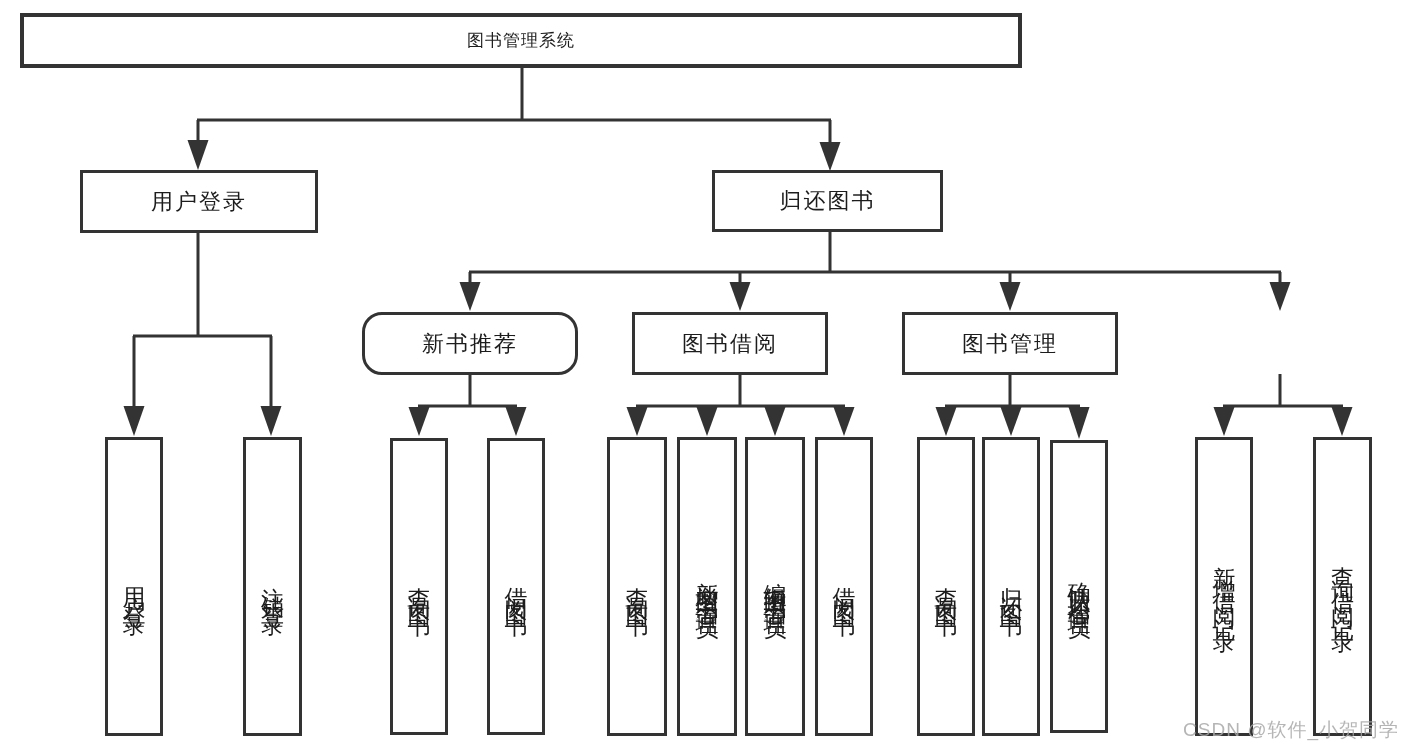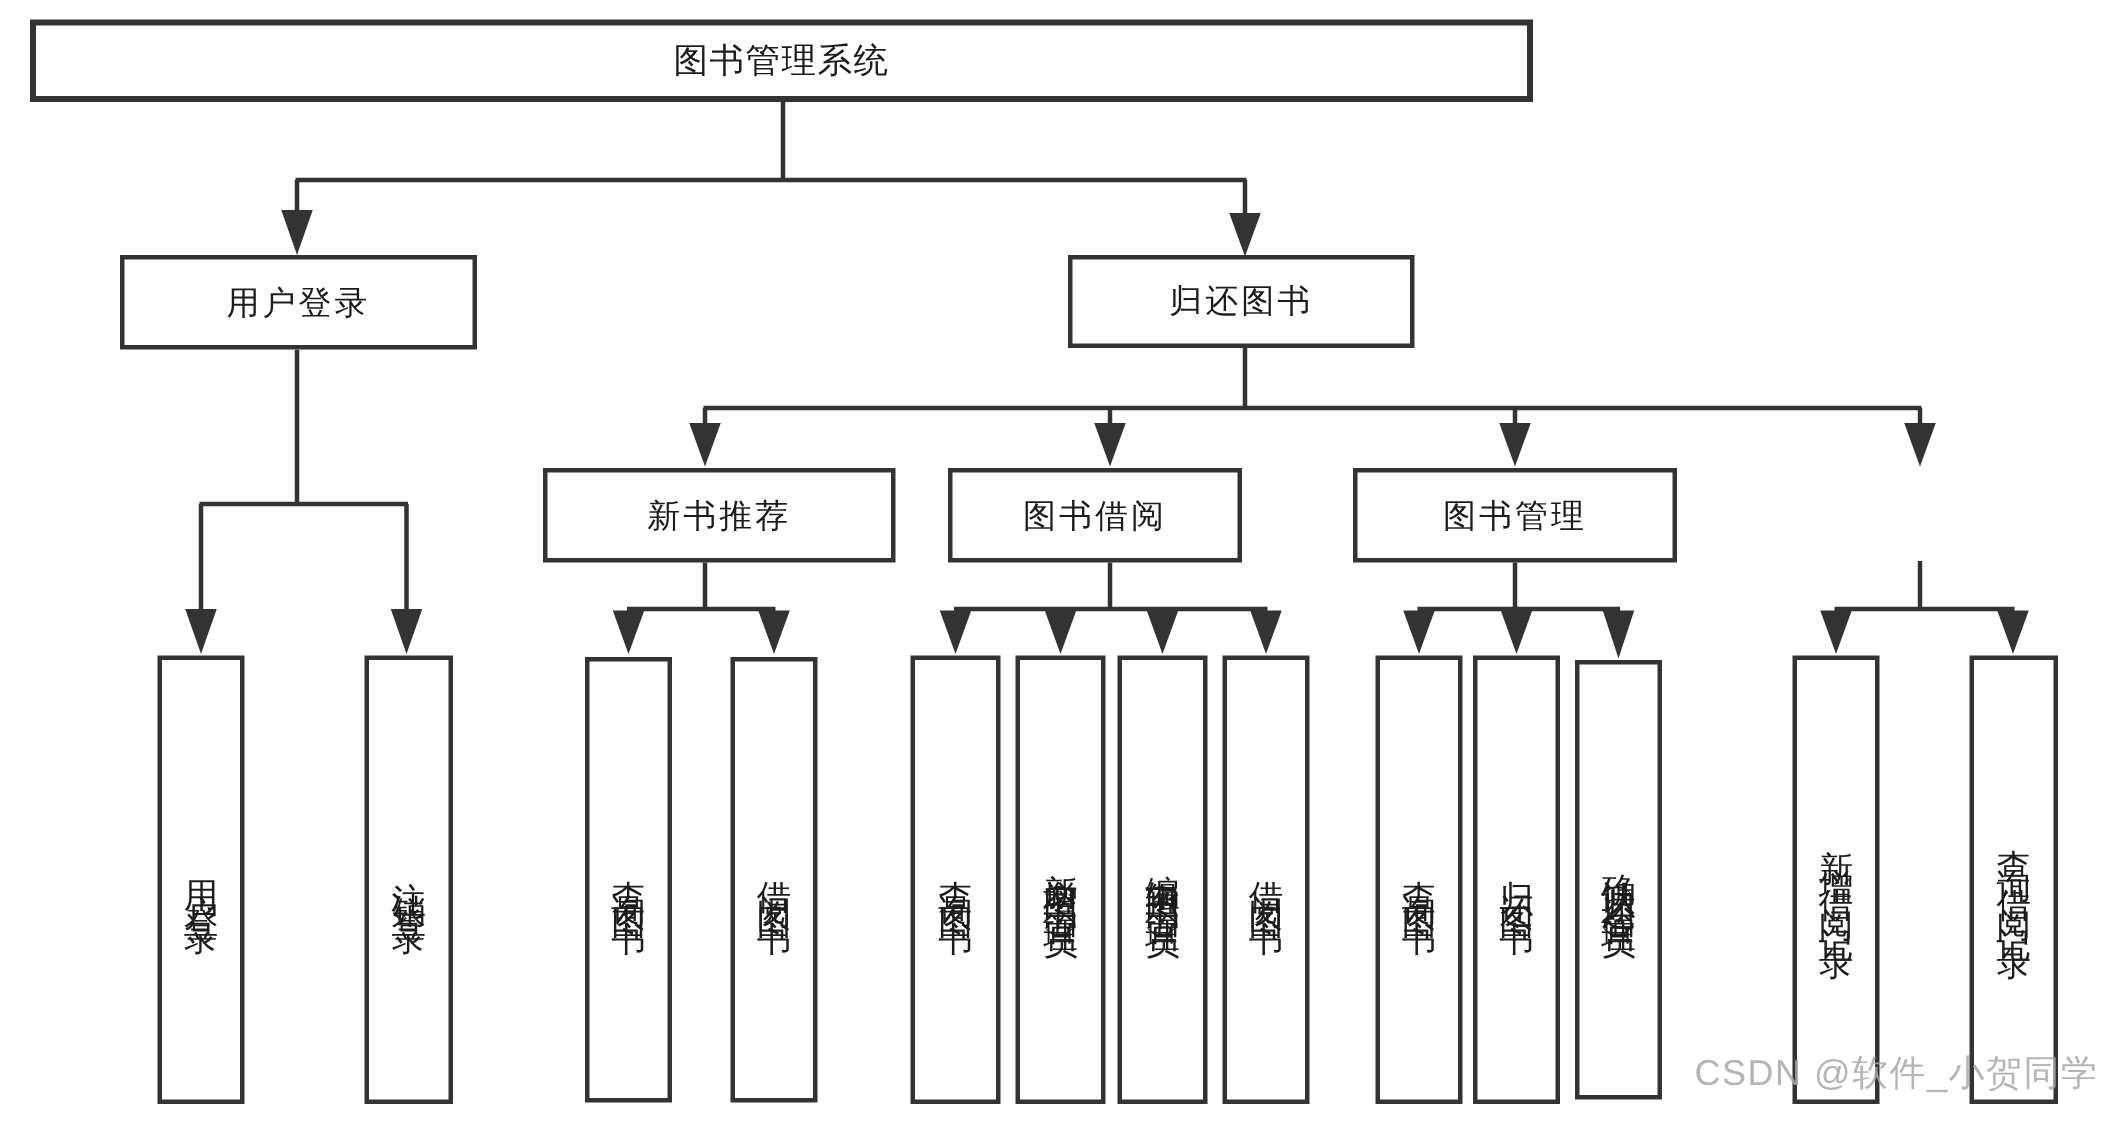--- a/index.html
+++ b/index.html
@@ -13,35 +13,35 @@
   #wires{position:absolute;left:0;top:0;z-index:0;}
   .node{
     position:absolute;
     box-sizing:border-box;
     background:#ffffff;
     border:3px solid #333333;
     display:flex;align-items:center;justify-content:center;
     color:#1c1c1c;
     z-index:1;
   }
-  .root{border-width:4px;font-size:23px;letter-spacing:1px;}
+  .root{border-width:4px;font-size:17px;letter-spacing:1px;}
   .lvl{font-size:22px;letter-spacing:2px;}
   .leaf{
     writing-mode:vertical-rl;
     text-orientation:mixed;
     font-size:23px;
     line-height:1;
   }
   .s{letter-spacing:9px;}
   .m{letter-spacing:13px;}
   .l{letter-spacing:5px;}
   .watermark{
     position:absolute;
-    right:6px;bottom:16px;
-    font-size:24px;
+    right:6px;bottom:4px;
+    font-size:19px;
     color:rgba(168,168,168,0.85);
     letter-spacing:1px;
     z-index:2;
     white-space:nowrap;
     margin-top:48px;
   }
   svg path{stroke:#333333;stroke-width:3;fill:none;}
   svg polygon{fill:#333333;stroke:none;}
 </style>
 </head>
@@ -90,21 +90,21 @@
       <polygon points="1213.5,407 1234.5,407 1224,436"></polygon>
       <polygon points="1331.5,407 1352.5,407 1342,436"></polygon>
     </g>
   </svg>
 
   <div class="node root" style="left:20px;top:13px;width:1002px;height:55px;">图书管理系统</div>
 
   <div class="node lvl" style="left:80px;top:170px;width:238px;height:63px;">用户登录</div>
   <div class="node lvl" style="left:712px;top:170px;width:231px;height:62px;">归还图书</div>
 
-  <div class="node lvl" style="left:362px;top:312px;width:235px;height:63px;">新书推荐</div>
+  <div class="node lvl" style="left:362px;top:312px;width:216px;height:63px;border-radius:20px;">新书推荐</div>
   <div class="node lvl" style="left:632px;top:312px;width:196px;height:63px;">图书借阅</div>
   <div class="node lvl" style="left:902px;top:312px;width:216px;height:63px;">图书管理</div>
 
   <div class="node leaf s" style="left:105px;top:437px;width:58px;height:299px;">用户登录</div>
   <div class="node leaf s" style="left:243px;top:437px;width:59px;height:299px;">注销登录</div>
 
   <div class="node leaf s" style="left:390px;top:438px;width:58px;height:297px;">查询图书</div>
   <div class="node leaf s" style="left:487px;top:438px;width:58px;height:297px;">借阅图书</div>
 
   <div class="node leaf s" style="left:607px;top:437px;width:60px;height:299px;">查询图书</div>

